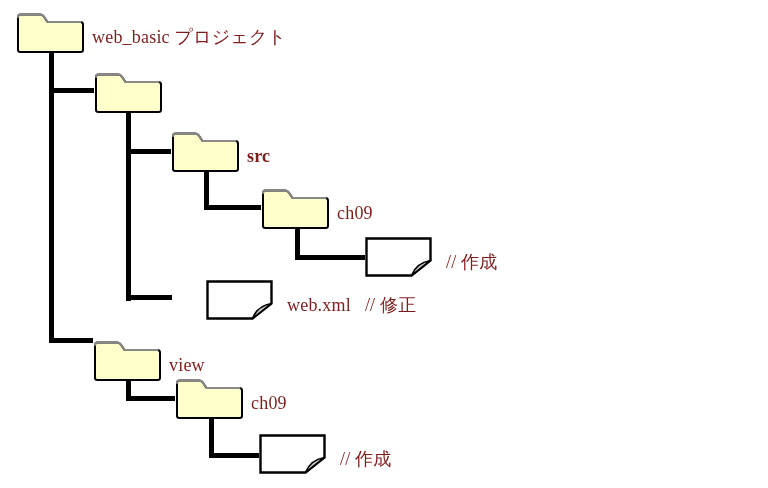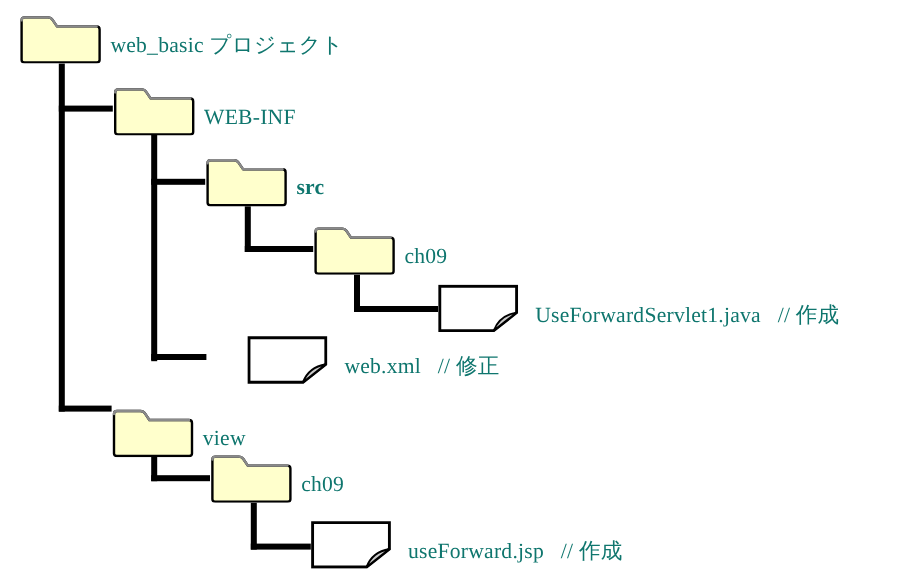--- a/index.html
+++ b/index.html
@@ -1,18 +1,18 @@
 <!DOCTYPE html>
 <html><head>
 <meta charset="utf-8">
 <style>
   html,body{margin:0;padding:0;background:#ffffff;}
   .stage{
     position:relative;width:768px;height:488px;background:#ffffff;overflow:hidden;
-    font-family:"Liberation Serif","DejaVu Serif",serif;color:#0f766e;
+    font-family:"Liberation Serif","DejaVu Serif",serif;color:#7f1d1d;
   }
   .line{position:absolute;background:#000000;}
   .line.v{width:5px;}
   .line.h{height:5px;}
   .node{position:absolute;display:flex;align-items:center;white-space:nowrap;}
   .node svg{flex:0 0 auto;display:block;}
   .lbl{font-size:18px;line-height:20px;margin-left:7px;margin-top:10px;letter-spacing:0.2px;}
   .node.file .lbl{margin-left:14px;}
   .lbl.ann{margin-left:15px;}
   .f-body{fill:#ffffcc;stroke:#000000;stroke-width:2;stroke-linejoin:round;}
@@ -46,21 +46,20 @@
       <path class="f-hi" d="M2,6 Q2,3.5 4.5,3.5 L24,3.5 Q26.5,3.5 27.8,5.5 L31.5,11 L64.5,11"></path>
     </svg>
     <span class="lbl">web_basic プロジェクト</span>
   </div>
 
   <div class="node folder" style="left:94px;top:71px;">
     <svg width="69" height="42" viewBox="0 0 69 42">
       <path class="f-body" d="M2,39 L2,6 Q2,3.5 4.5,3.5 L24,3.5 Q26.5,3.5 27.8,5.5 L31.5,11 L64.5,11 Q67,11 67,13.5 L67,39 Q67,41 64.5,41 L4.5,41 Q2,41 2,39 Z"></path>
       <path class="f-hi" d="M2,6 Q2,3.5 4.5,3.5 L24,3.5 Q26.5,3.5 27.8,5.5 L31.5,11 L64.5,11"></path>
     </svg>
-    <span class="lbl">WEB-INF</span>
   </div>
 
   <div class="node folder" style="left:171px;top:130px;font-weight:bold;">
     <svg width="69" height="42" viewBox="0 0 69 42">
       <path class="f-body" d="M2,39 L2,6 Q2,3.5 4.5,3.5 L24,3.5 Q26.5,3.5 27.8,5.5 L31.5,11 L64.5,11 Q67,11 67,13.5 L67,39 Q67,41 64.5,41 L4.5,41 Q2,41 2,39 Z"></path>
       <path class="f-hi" d="M2,6 Q2,3.5 4.5,3.5 L24,3.5 Q26.5,3.5 27.8,5.5 L31.5,11 L64.5,11"></path>
     </svg>
     <span class="lbl">src</span>
   </div>
 
@@ -70,21 +69,20 @@
       <path class="f-hi" d="M2,6 Q2,3.5 4.5,3.5 L24,3.5 Q26.5,3.5 27.8,5.5 L31.5,11 L64.5,11"></path>
     </svg>
     <span class="lbl">ch09</span>
   </div>
 
   <div class="node file" style="left:365px;top:237px;">
     <svg width="67" height="40" viewBox="0 0 67 40">
       <path class="p-body" d="M1.5,1.5 L65.5,1.5 L65.5,23.5 L46.5,38.5 L1.5,38.5 Z"></path>
       <path class="p-fold" d="M46.5,38.5 L65.5,23.5 C55.5,25.2 49.5,30.5 46.5,38.5 Z"></path>
     </svg>
-    <span class="lbl">UseForwardServlet1.java</span>
     <span class="lbl ann">// 作成</span>
   </div>
 
   <div class="node file" style="left:172px;top:280px;padding-left:34px;">
     <svg width="67" height="40" viewBox="0 0 67 40">
       <path class="p-body" d="M1.5,1.5 L65.5,1.5 L65.5,23.5 L46.5,38.5 L1.5,38.5 Z"></path>
       <path class="p-fold" d="M46.5,38.5 L65.5,23.5 C55.5,25.2 49.5,30.5 46.5,38.5 Z"></path>
     </svg>
     <span class="lbl">web.xml</span>
     <span class="lbl ann">// 修正</span>
@@ -104,17 +102,16 @@
       <path class="f-hi" d="M2,6 Q2,3.5 4.5,3.5 L24,3.5 Q26.5,3.5 27.8,5.5 L31.5,11 L64.5,11"></path>
     </svg>
     <span class="lbl">ch09</span>
   </div>
 
   <div class="node file" style="left:259px;top:434px;">
     <svg width="67" height="40" viewBox="0 0 67 40">
       <path class="p-body" d="M1.5,1.5 L65.5,1.5 L65.5,23.5 L46.5,38.5 L1.5,38.5 Z"></path>
       <path class="p-fold" d="M46.5,38.5 L65.5,23.5 C55.5,25.2 49.5,30.5 46.5,38.5 Z"></path>
     </svg>
-    <span class="lbl">useForward.jsp</span>
     <span class="lbl ann">// 作成</span>
   </div>
 
 </div>
 
 </body></html>

